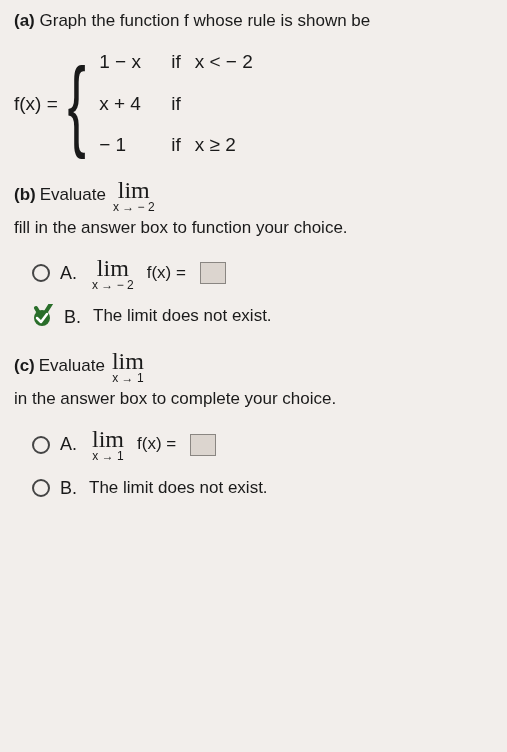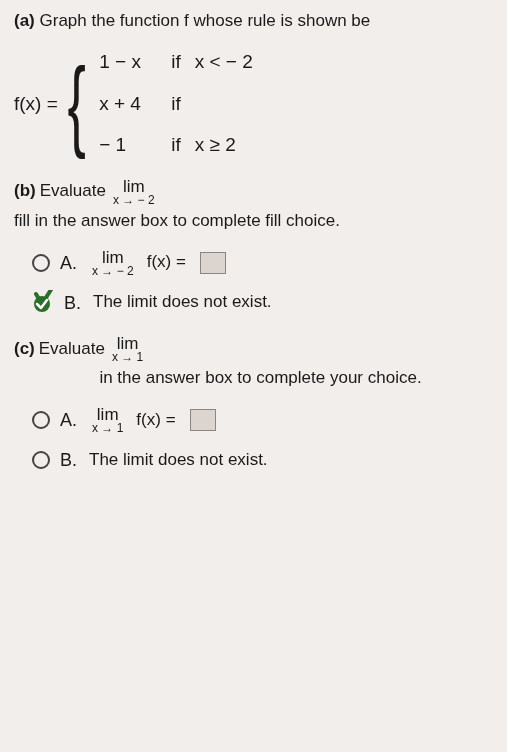--- a/index.html
+++ b/index.html
@@ -45,21 +45,21 @@
     }
     .piece .expr { width: 58px; white-space: nowrap; }
     .lim-wrap {
       display: inline-flex;
       flex-direction: column;
       align-items: center;
       vertical-align: middle;
       line-height: 1.0;
       margin: 0 3px;
     }
-    .lim-top { font-size: 17px; }
+    .lim-top { font-size: 24px; font-family: Liberation Serif, serif; }
     .lim-bot { font-size: 12px; margin-top: -1px; }
     .part-b { margin-top: 8px; }
     .part-b-line2 { margin-top: 4px; }
     .choices { margin: 16px 0 16px 18px; }
     .choice-row {
       display: flex;
       align-items: center;
       gap: 10px;
       margin-bottom: 14px;
     }
@@ -83,21 +83,21 @@
     .letter { font-size: 18px; margin-right: 2px; }
     .blank {
       display: inline-block;
       width: 26px; height: 22px;
       background: #dcd5cf;
       border: 1px solid #8a8682;
       vertical-align: middle;
       margin-left: 4px;
     }
     .part-c { margin-top: 20px; }
-    .part-c-line2 { margin-top: 4px; text-align: center; }
+    .part-c-line2 { margin-top: 4px; }
     .flex-line { display: flex; align-items: center; flex-wrap: wrap; gap: 4px;}
     .after-lim { margin-left: 2px; }
   </style>
 </head>
 <body>
 
 <div class="part-a">
   <span class="bold">(a)</span>
   <span>Graph the function f whose rule is shown be</span>
 </div>
@@ -126,21 +126,21 @@
 </div>
 
 <div class="part-b flex-line">
   <span class="bold">(b)</span>
   <span>Evaluate</span>
   <span class="lim-wrap">
     <span class="lim-top">lim</span>
     <span class="lim-bot">x → − 2</span>
   </span>
 </div>
-<div class="part-b-line2">fill in the answer box to complete fill choice.</div>
+<div class="part-b-line2">fill in the answer box to function your choice.</div>
 
 <div class="choices">
   <div class="choice-row">
     <span class="radio"></span>
     <span class="letter">A.</span>
     <span class="lim-wrap">
       <span class="lim-top">lim</span>
       <span class="lim-bot">x → − 2</span>
     </span>
     <span>f(x) =</span>

